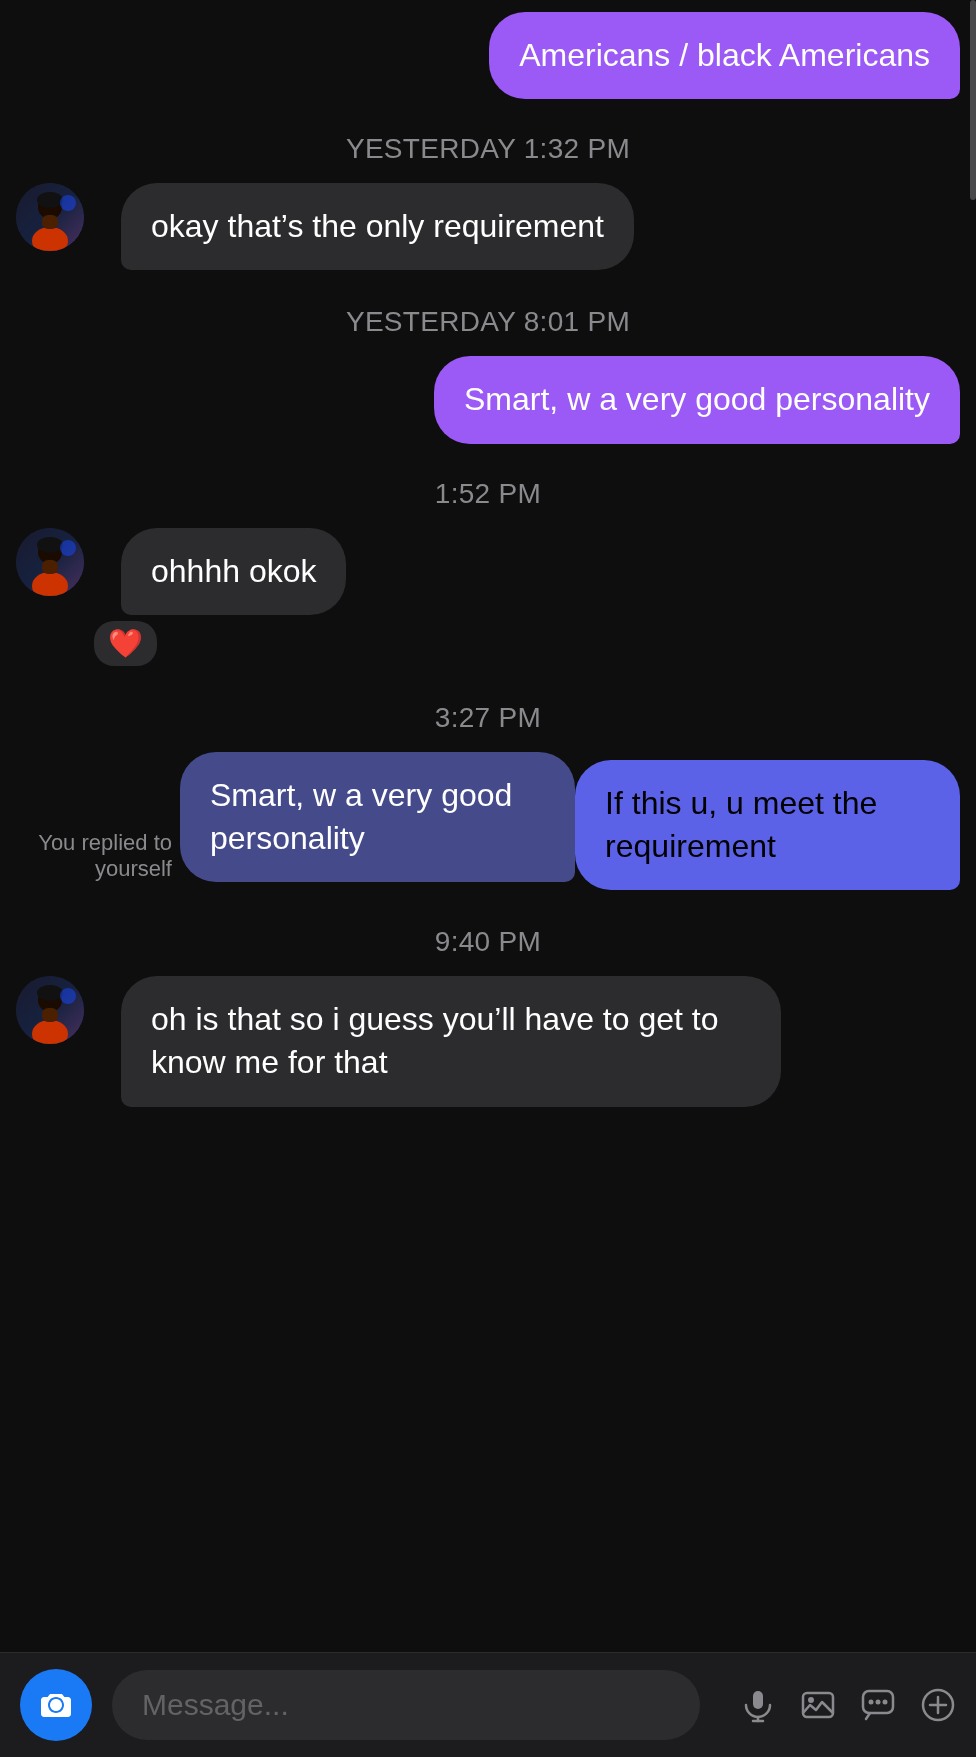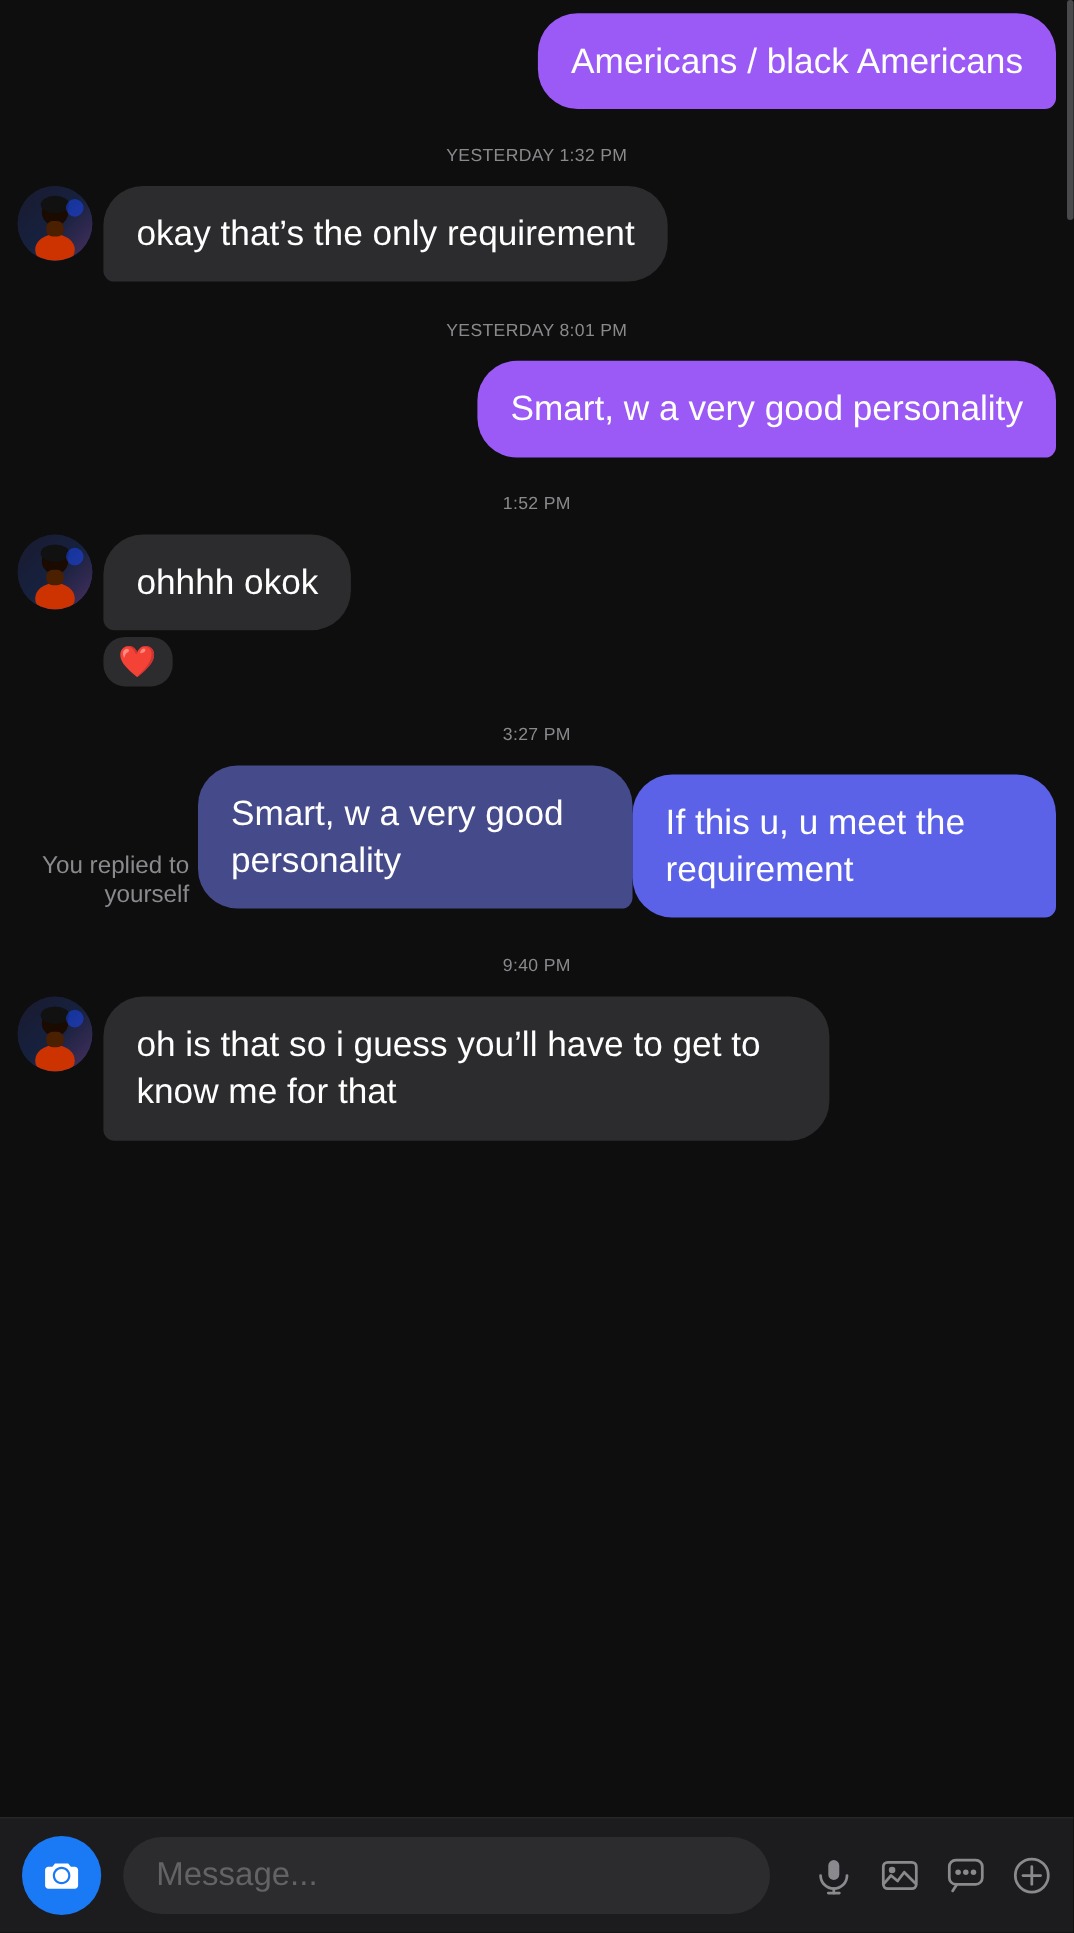--- a/index.html
+++ b/index.html
@@ -21,21 +21,21 @@
       display: flex;
       flex-direction: column;
       padding: 12px 16px 8px 16px;
       gap: 0;
       overflow-y: auto;
     }
 
     .timestamp-label {
       text-align: center;
       color: #8a8a8e;
-      font-size: 16px;
+      font-size: 28px;
       font-weight: 400;
       letter-spacing: 0.3px;
       margin: 28px 0 18px 0;
     }
 
     .message-row {
       display: flex;
       align-items: flex-end;
       margin-bottom: 6px;
     }
@@ -85,34 +85,35 @@
     }
 
     .bubble.sent-purple {
       background-color: #9b59f5;
       color: #ffffff;
       border-bottom-right-radius: 10px;
     }
 
     .bubble.sent-blue {
       background-color: #5b62e8;
-      color: #ffffff;
+      color: #000000;
       border-bottom-right-radius: 10px;
     }
 
     .bubble.sent-dark-blue {
       background-color: #454a8a;
       color: #ffffff;
       border-bottom-right-radius: 10px;
     }
 
     .bubble.received {
       background-color: #2c2c2e;
       color: #ffffff;
       border-bottom-left-radius: 10px;
+      margin-left: 27px;
     }
 
     .reaction-bubble {
       background-color: #2c2c2e;
       border-radius: 20px;
       padding: 6px 14px;
       font-size: 28px;
     }
 
     .reply-label {

